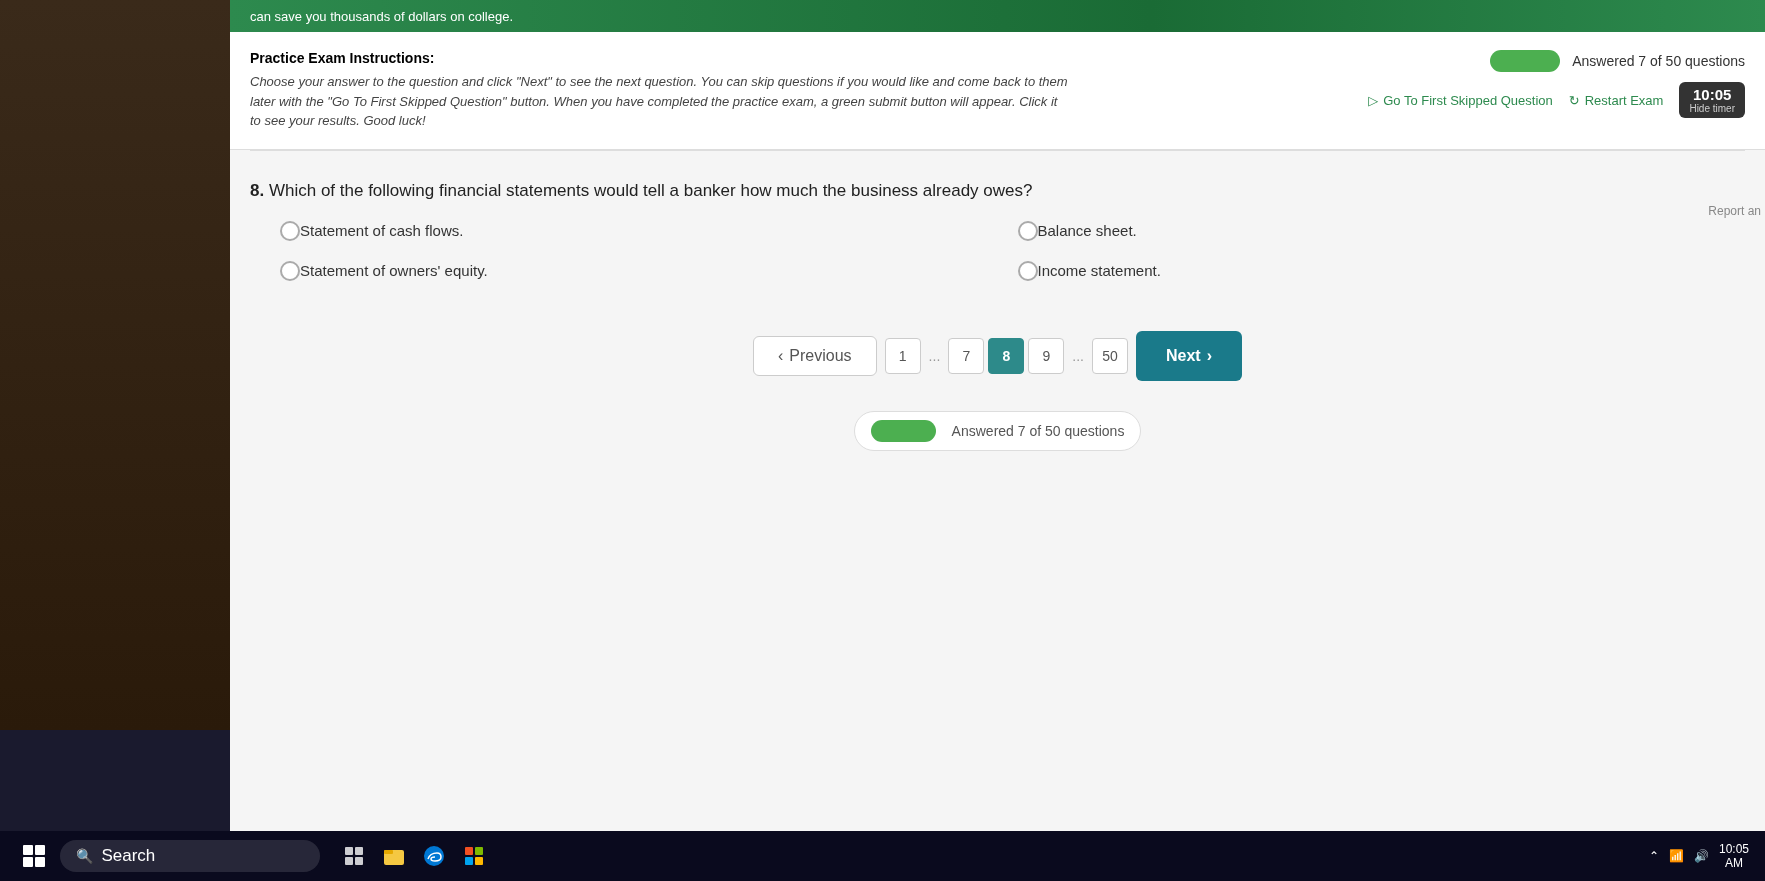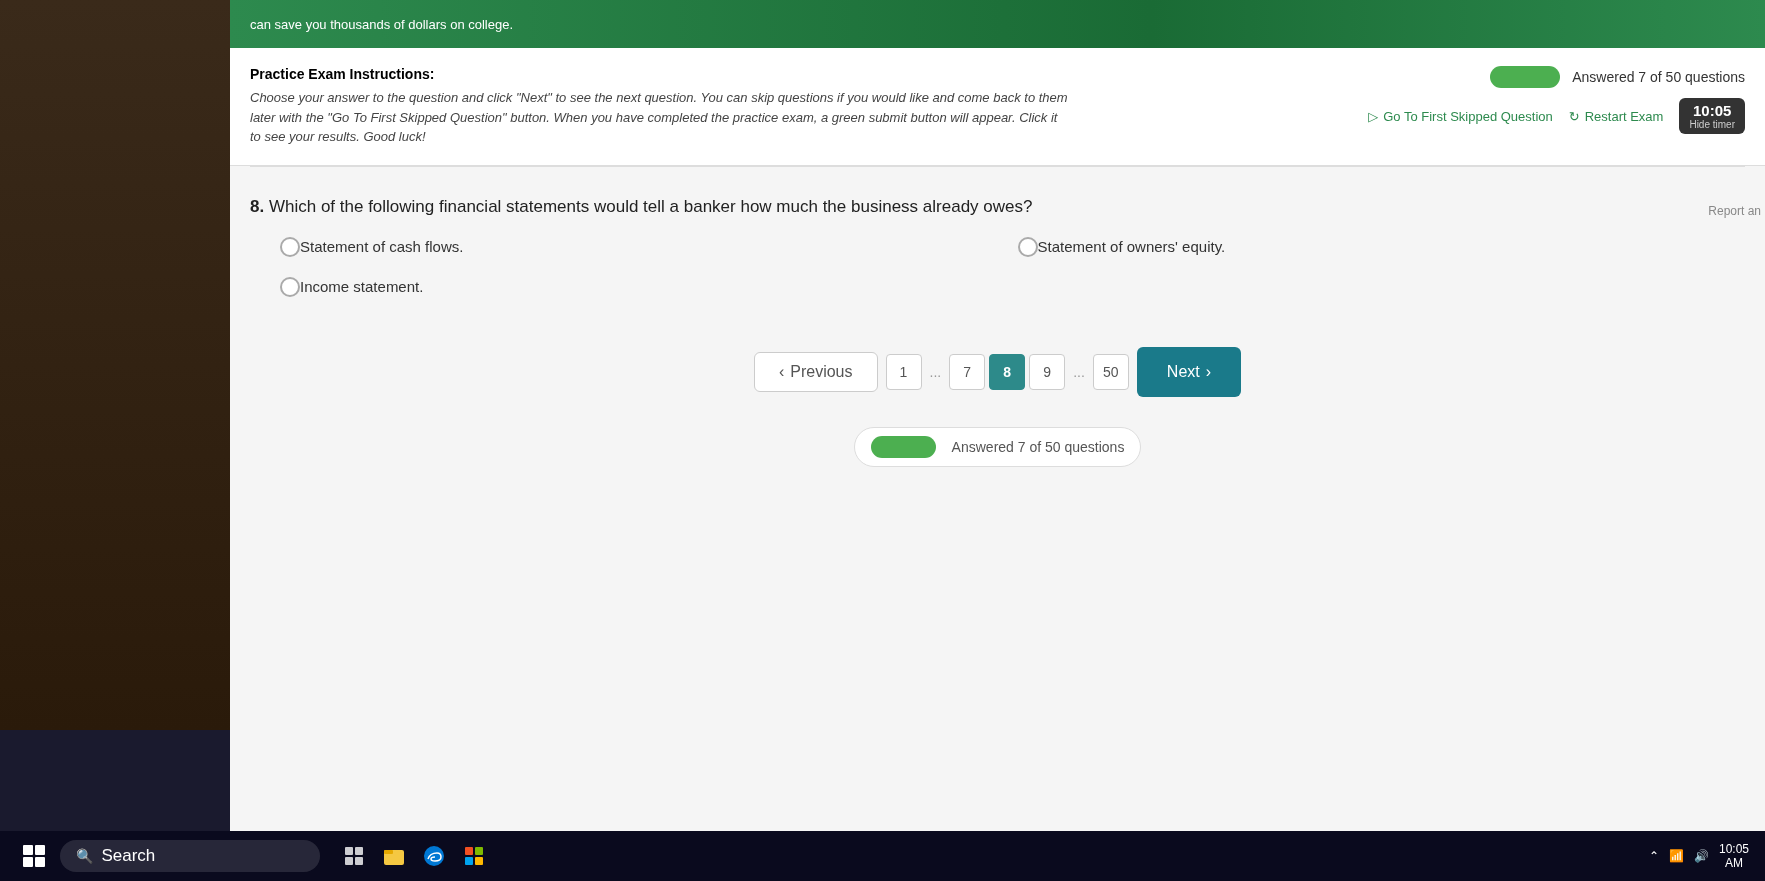--- a/index.html
+++ b/index.html
@@ -28,21 +28,21 @@
       left: 230px;
       right: 0;
       bottom: 50px;
       background: #f5f5f5;
       overflow: hidden;
     }
 
     
     .top-banner {
       background: linear-gradient(90deg, #2d8a4e 0%, #1a6b35 60%, #2d8a4e 100%);
-      height: 48px;
+      height: 32px;
       width: 100%;
       display: flex;
       align-items: center;
       padding: 8px 20px;
       color: white;
       font-size: 13px;
     }
 
     
     .instructions-section {
@@ -273,21 +273,21 @@
     .next-btn {
       display: flex;
       gap: 6px;
       background: #1a7a8a;
       border: none;
       border-radius: 6px;
       padding: 16px 30px;
       font-size: 16px;
       color: white;
       cursor: pointer;
-      font-weight: 400;
+      font-weight: 700;
     }
 
     
     .bottom-progress {
       display: flex;
       align-items: center;
       margin: 0 auto;
       max-width: 560px;
       background: white;
       border-radius: 20px;
@@ -444,20 +444,24 @@
       <span>Which of the following financial statements would tell a banker how much the business already owes?</span>
     </div>
 
     <div class="options-grid">
 
       <div class="option-item">
         <div class="radio-circle"></div>
         <span class="option-label">Statement of cash flows.</span>
       </div>
 
+      <div class="option-item">
+        <div class="radio-circle"></div>
+        <span class="option-label">Balance sheet.</span>
+      </div>
 
       <div class="option-item">
         <div class="radio-circle"></div>
         <span class="option-label">Statement of owners' equity.</span>
       </div>
 
       <div class="option-item">
         <div class="radio-circle"></div>
         <span class="option-label">Income statement.</span>
       </div>

